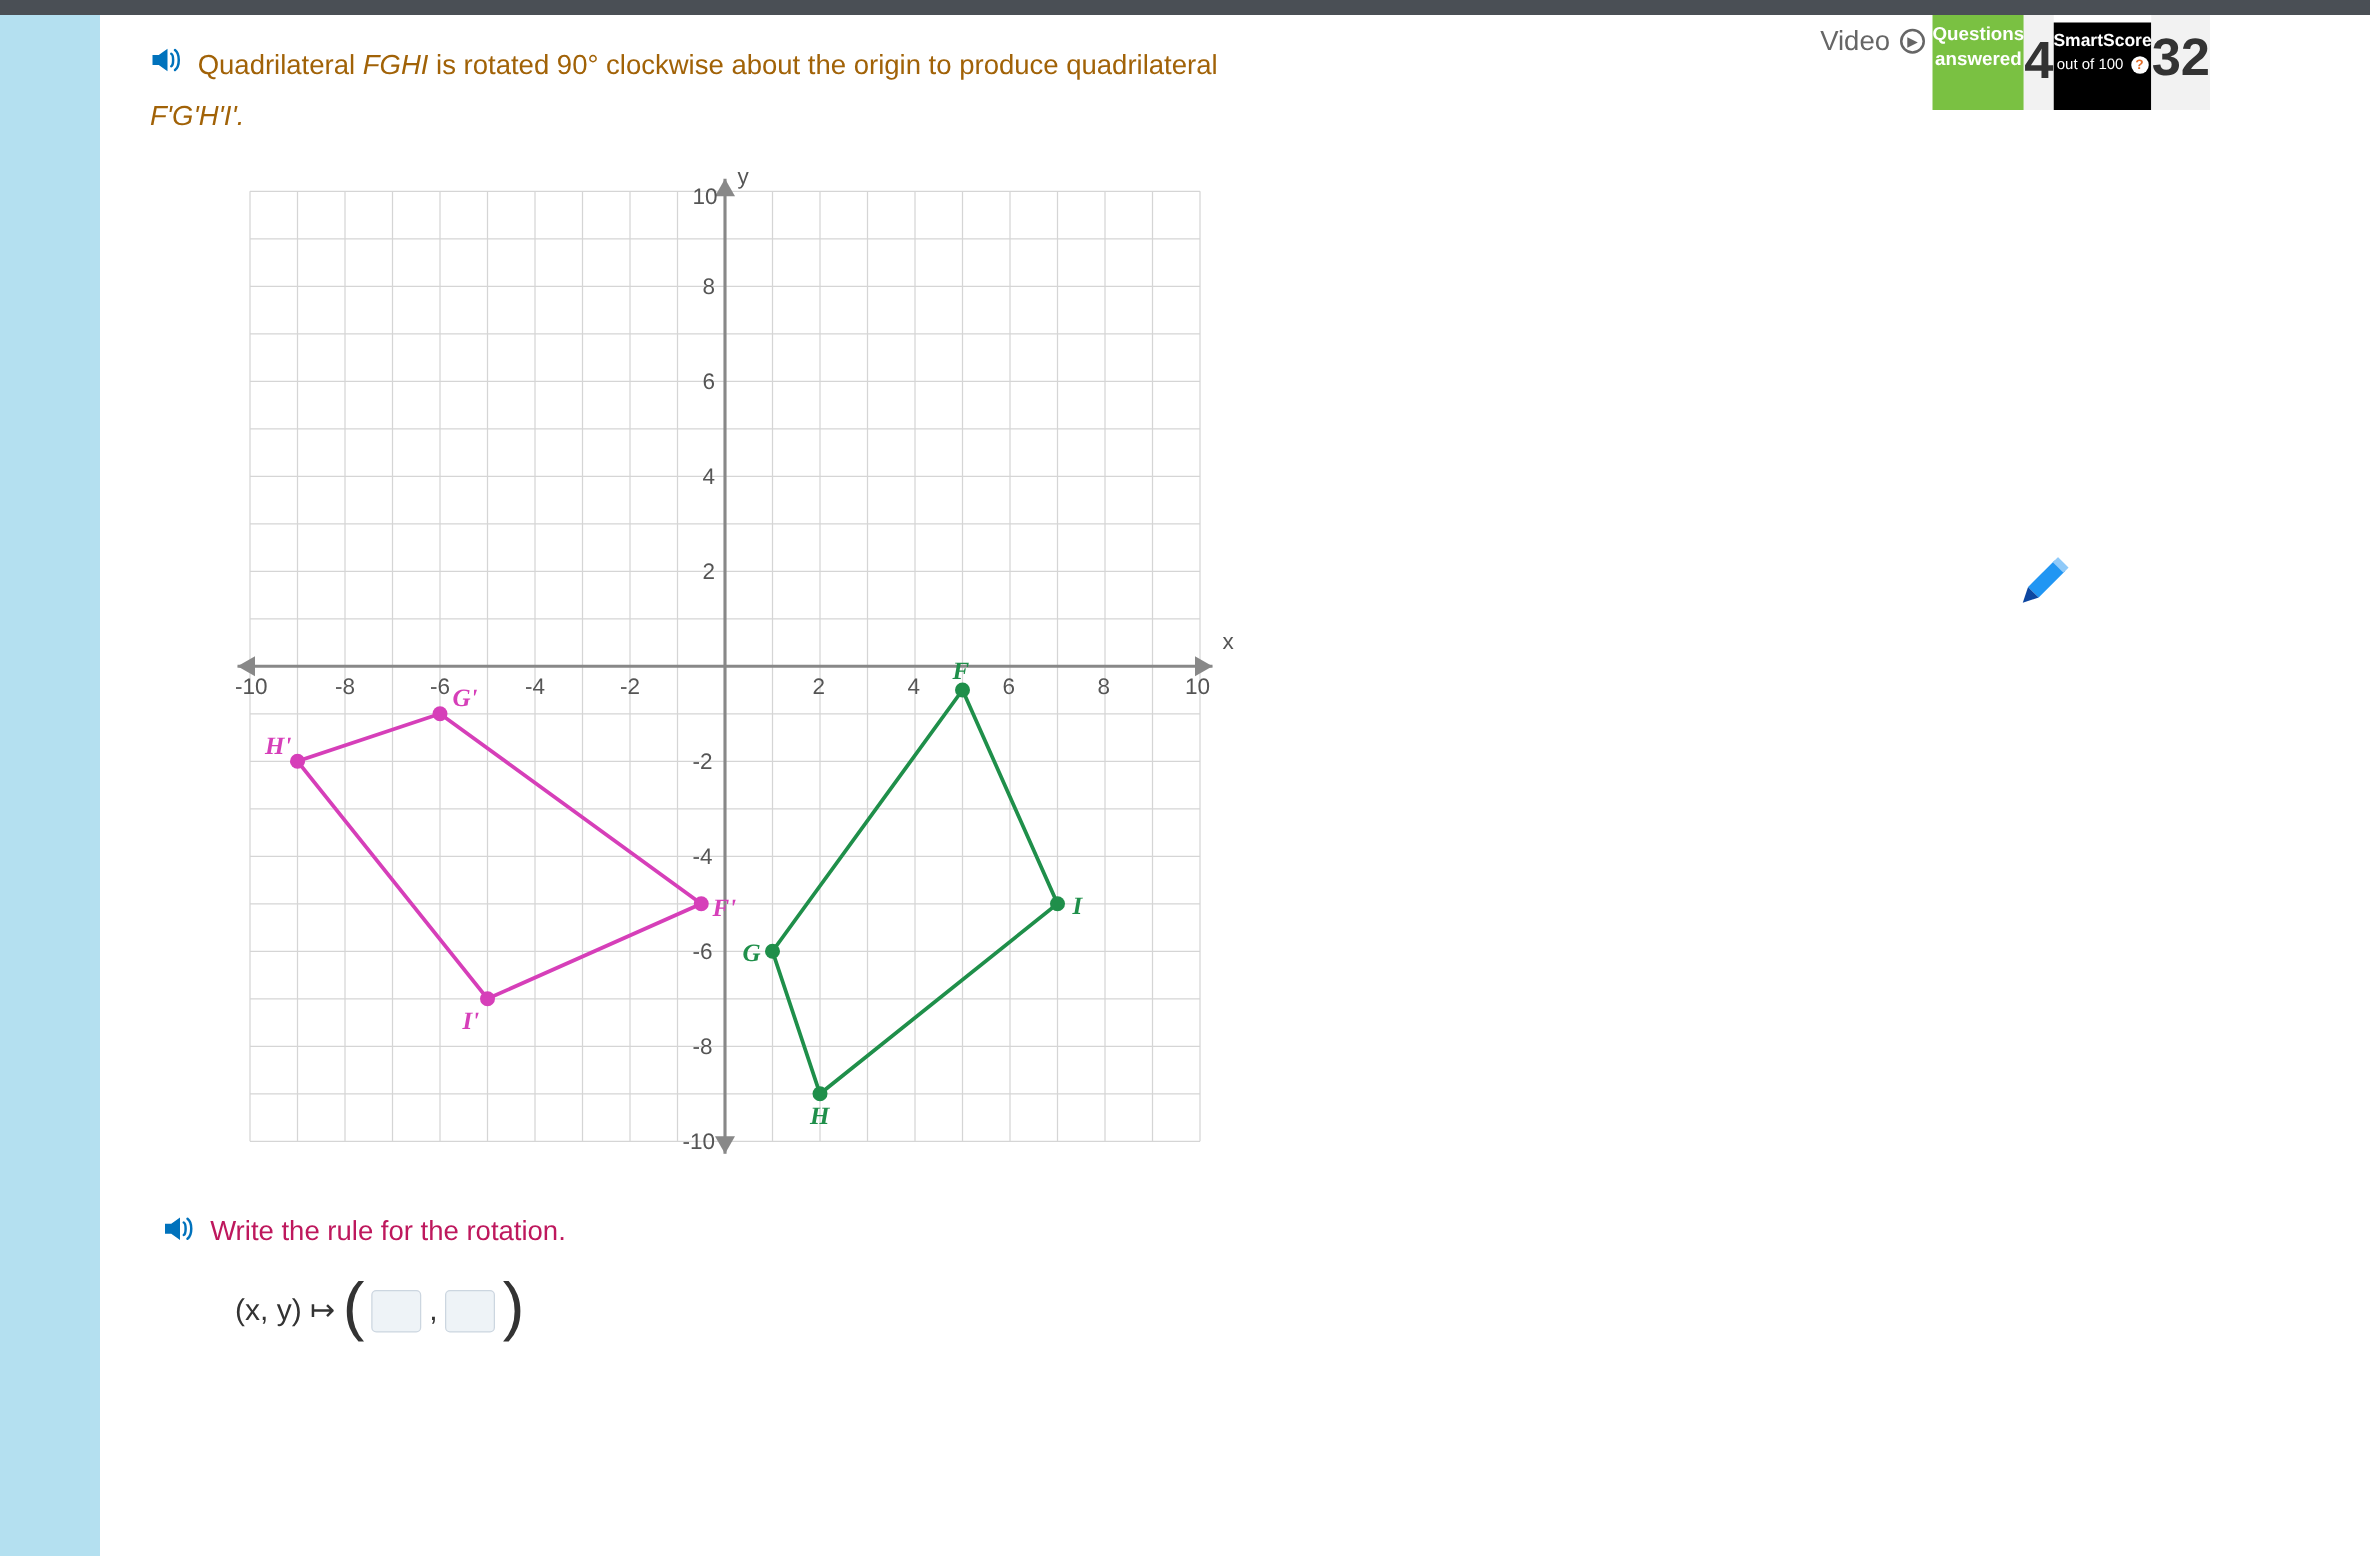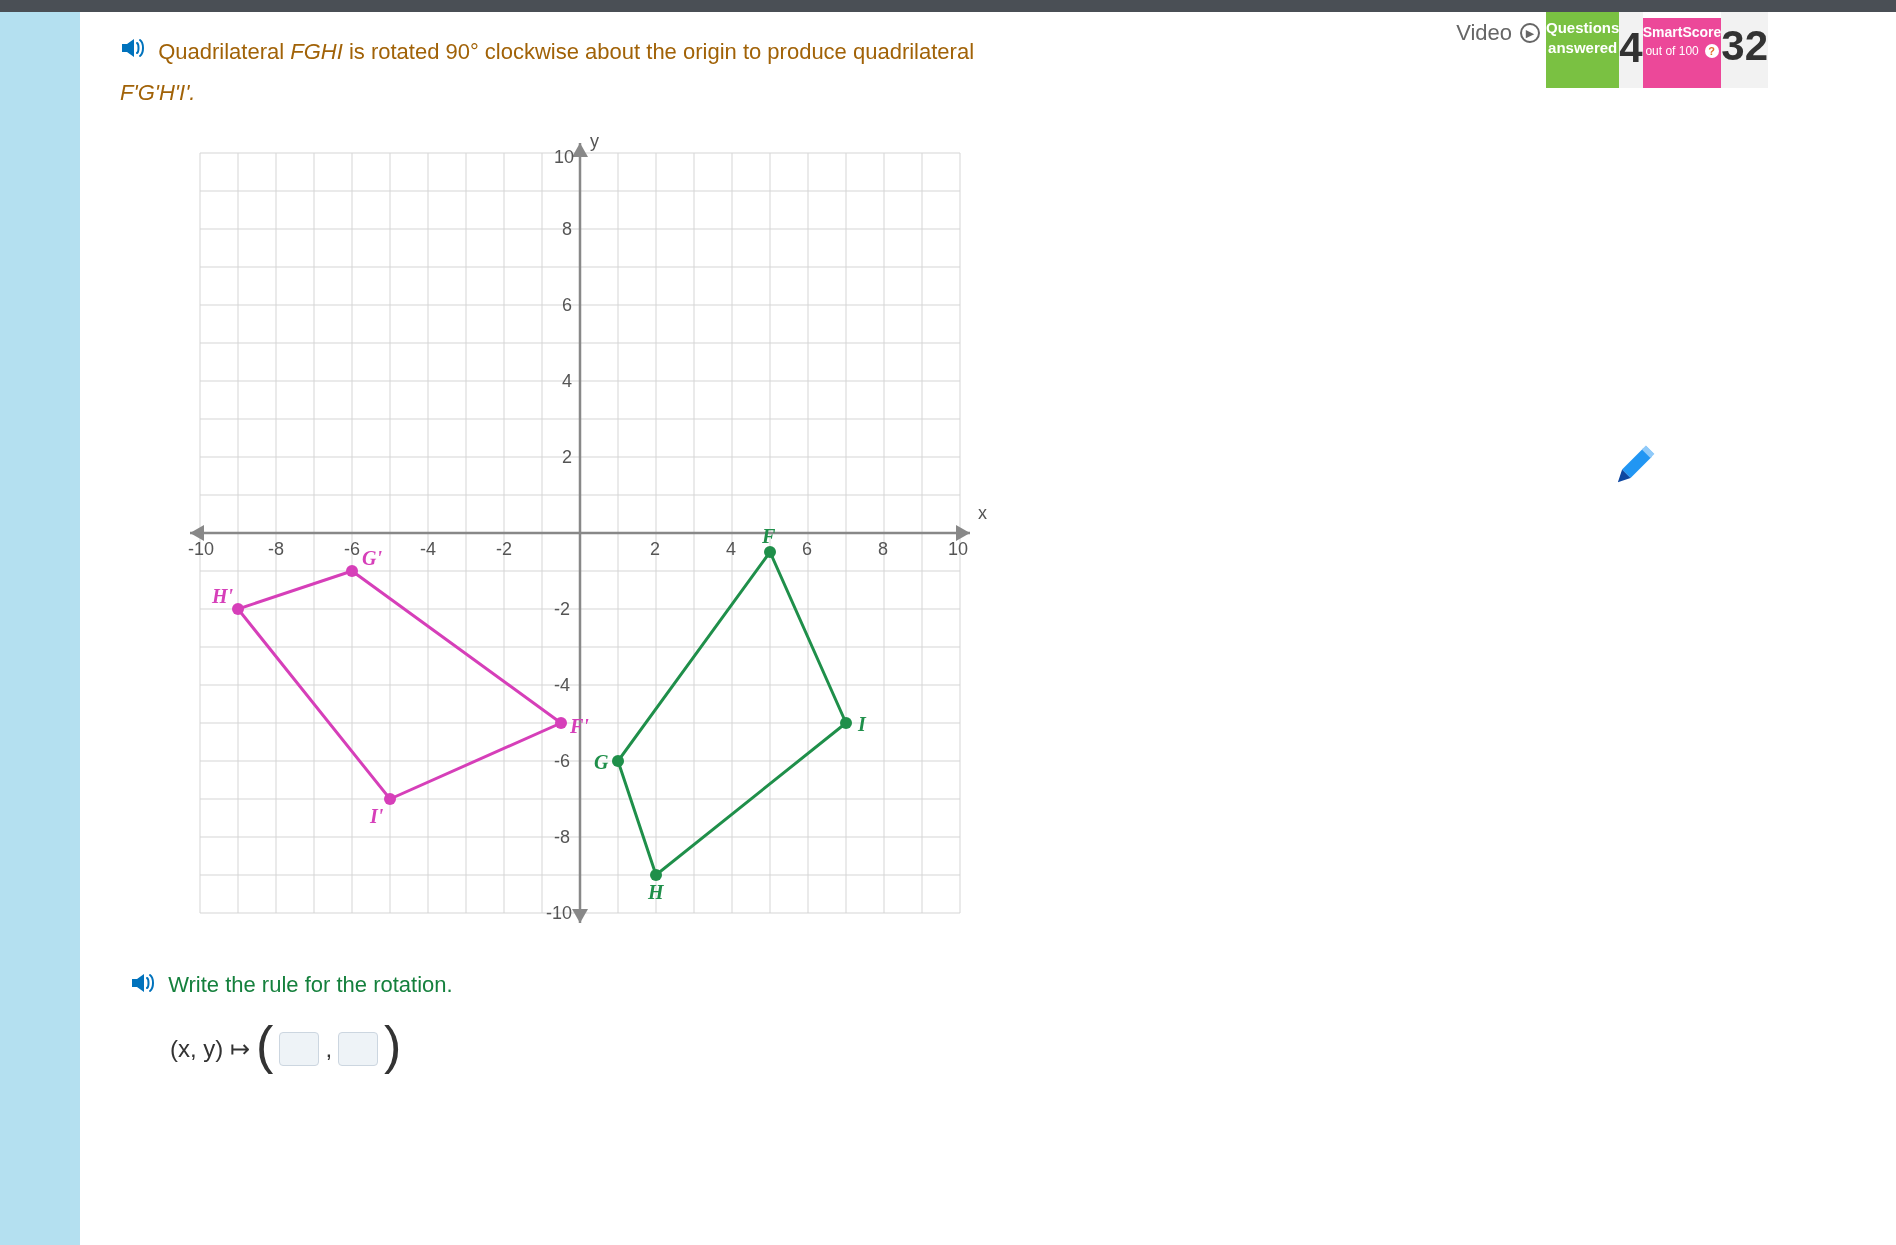--- a/index.html
+++ b/index.html
@@ -72,21 +72,21 @@
   }
   .q-answered-val {
     background: #f2f2f2;
     color: #333;
     text-align: center;
     font-size: 42px;
     font-weight: bold;
     padding: 12px 0 16px;
   }
   .ss-head {
-    background: #ec4899;
+    background: #000000;
     color: #fff;
     text-align: center;
     font-size: 14px;
     font-weight: bold;
     padding: 5px 0 3px;
     margin-top: 6px;
     line-height: 1.3;
   }
   .ss-sub {
     font-size: 12px;
@@ -134,29 +134,29 @@
   .graph-wrap {
     position: relative;
     width: 820px;
     height: 820px;
     margin-left: 50px;
     margin-top: 10px;
   }
   .graph-svg { width: 100%; height: 100%; }
   .prompt2 {
     font-size: 22px;
-    color: #15803d;
+    color: #be185d;
     margin-top: 28px;
     margin-left: 10px;
   }
   .map-expr {
     font-size: 24px;
     color: #333;
     margin-top: 28px;
-    margin-left: 50px;
+    margin-left: 68px;
     display: flex;
     align-items: center;
     gap: 6px;
   }
   .lparen, .rparen {
     font-size: 52px;
     font-weight: 300;
     line-height: 40px;
     position: relative;
     top: -4px;

